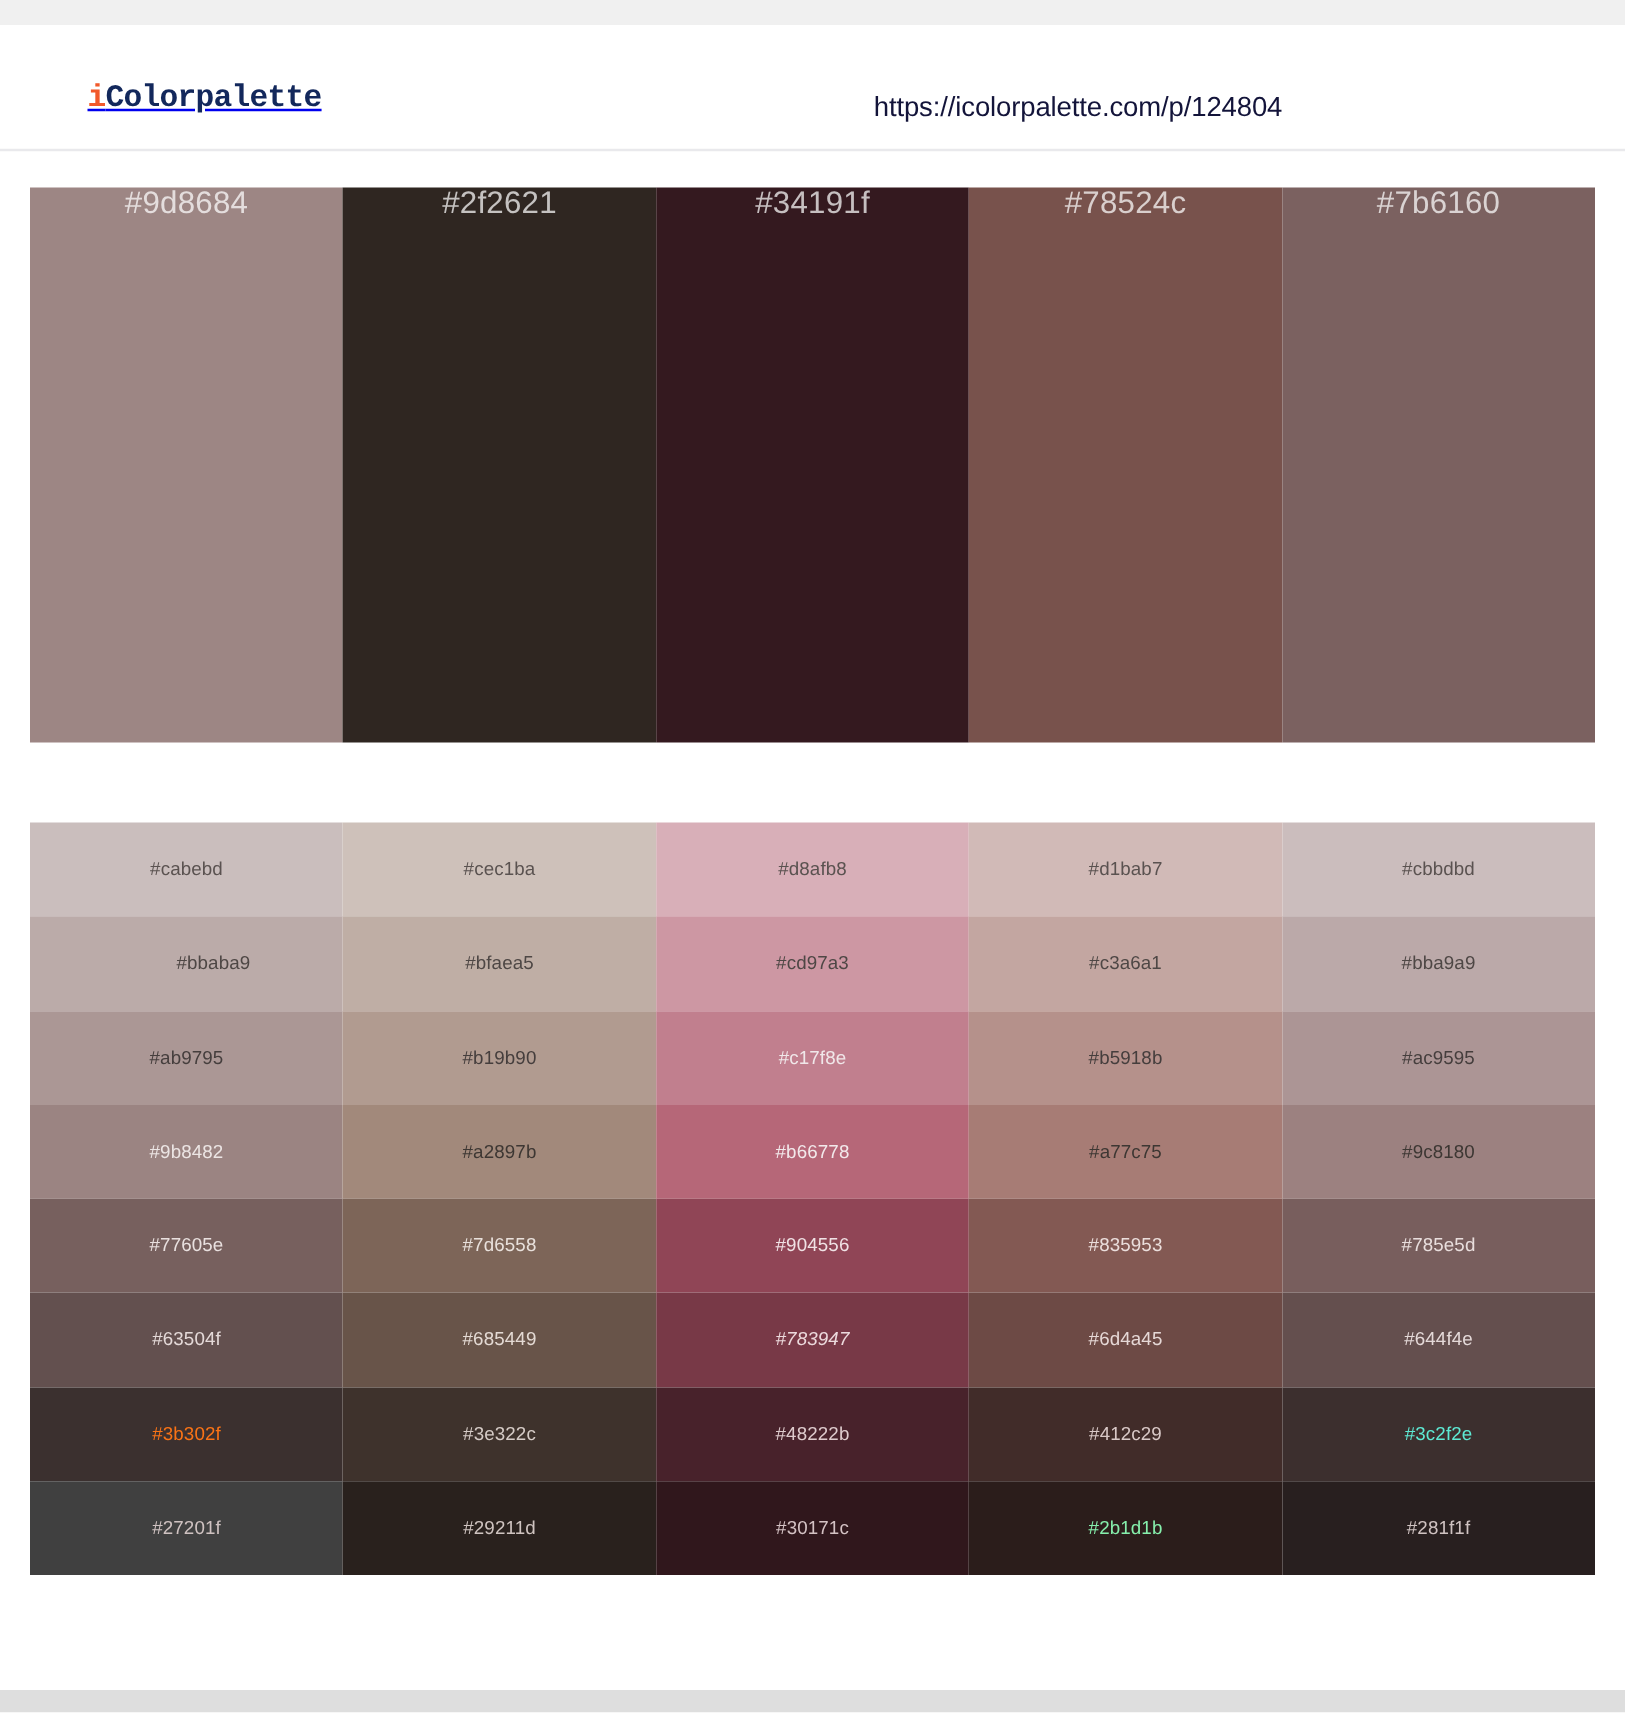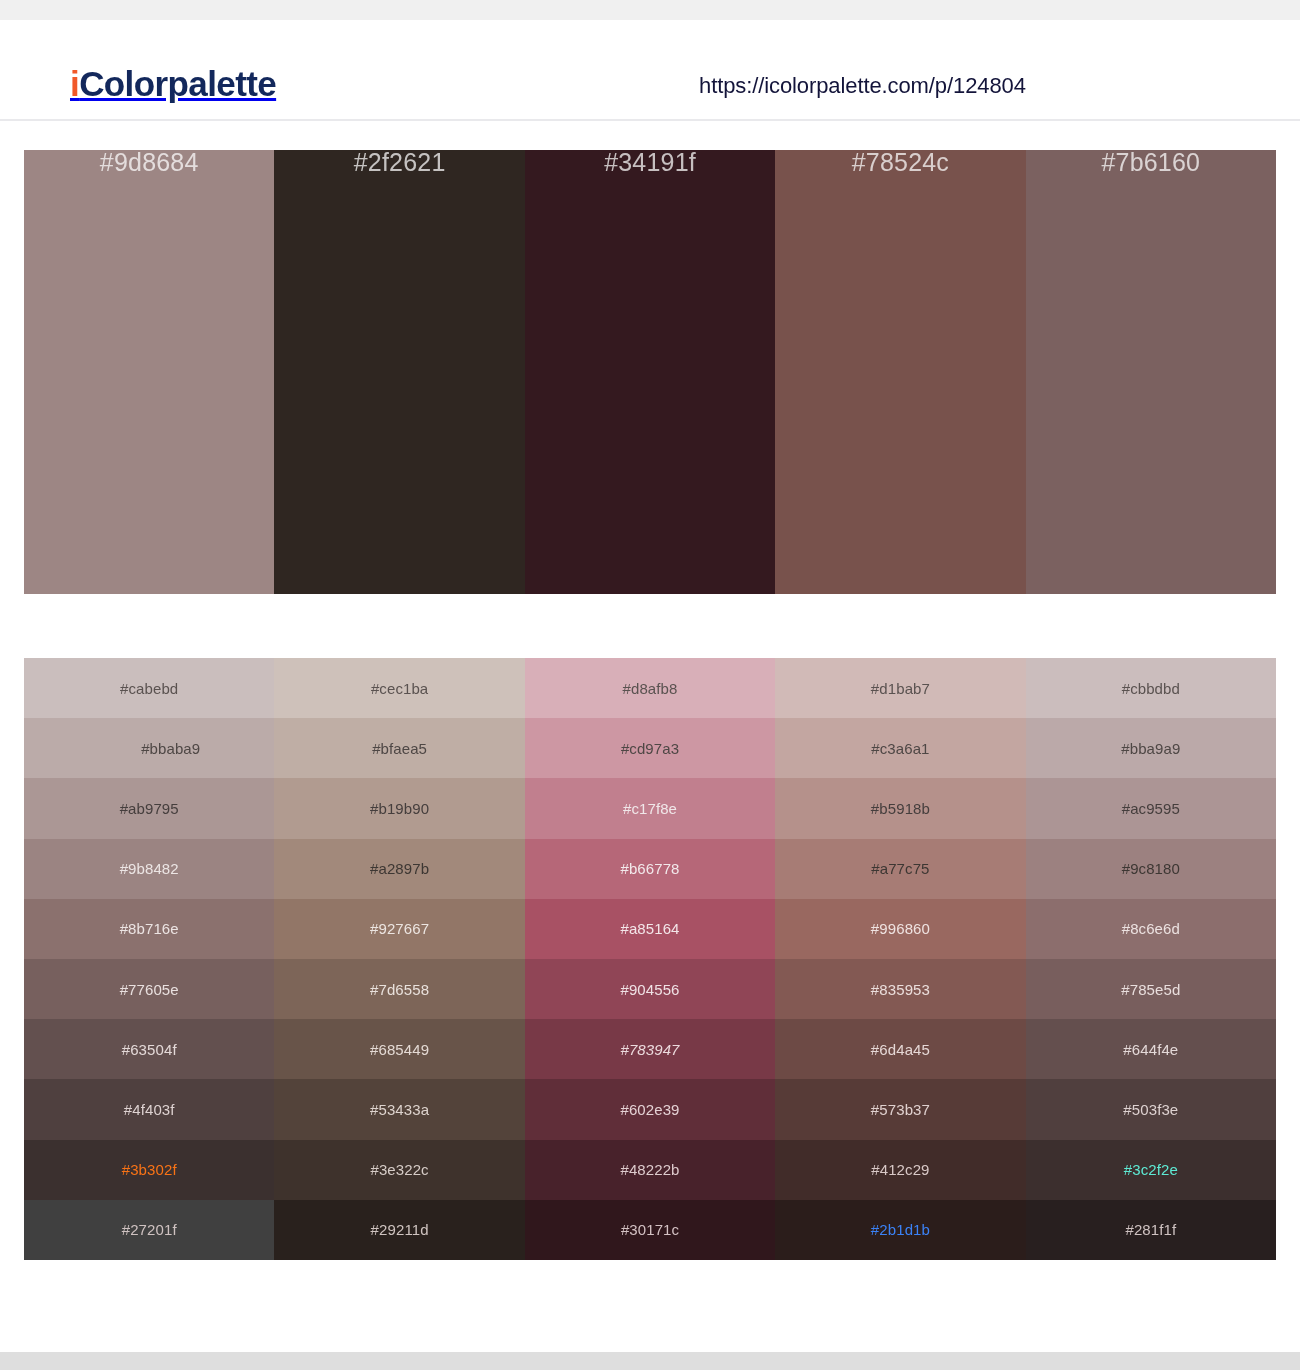--- a/index.html
+++ b/index.html
@@ -35,25 +35,26 @@
     width: 1300px;
     height: 101px;
     background: #ffffff;
     border-bottom: 2px solid #e9e9ec;
   }
 
   .logo {
     position: absolute;
     left: 70px;
     top: 46px;
-    font-size: 35px;
+    font-size: 25px;
     font-weight: bold;
     letter-spacing: -0.6px;
     white-space: nowrap;
     line-height: 1;
+    font-family: Liberation Mono, monospace;
   }
   .logo .logo-i { color: #f1592a; }
   .logo .logo-rest { color: #13285c; }
 
   .site-url {
     position: absolute;
     left: 699px;
     top: 55px;
     font-size: 22px;
     color: #13143a;
@@ -221,37 +222,20 @@
           <span class="hexlabel" style="color: rgb(242, 233, 235);">#b66778</span>
         </div>
         <div class="shade-cell" style="background: rgb(167, 124, 117);">
           <span class="hexlabel" style="color: rgb(61, 55, 51);">#a77c75</span>
         </div>
         <div class="shade-cell" style="background: rgb(156, 129, 128);">
           <span class="hexlabel" style="color: rgb(61, 55, 51);">#9c8180</span>
         </div>
       </div>
       <div class="shade-row">
-        <div class="shade-cell" style="background: rgb(139, 113, 110);">
-          <span class="hexlabel" style="color: rgb(236, 228, 227);">#8b716e</span>
-        </div>
-        <div class="shade-cell" style="background: rgb(146, 118, 103);">
-          <span class="hexlabel" style="color: rgb(236, 229, 225);">#927667</span>
-        </div>
-        <div class="shade-cell" style="background: rgb(168, 81, 100);">
-          <span class="hexlabel" style="color: rgb(243, 230, 233);">#a85164</span>
-        </div>
-        <div class="shade-cell" style="background: rgb(153, 104, 96);">
-          <span class="hexlabel" style="color: rgb(239, 227, 225);">#996860</span>
-        </div>
-        <div class="shade-cell" style="background: rgb(140, 110, 109);">
-          <span class="hexlabel" style="color: rgb(236, 226, 225);">#8c6e6d</span>
-        </div>
-      </div>
-      <div class="shade-row">
         <div class="shade-cell" style="background: rgb(119, 96, 94);">
           <span class="hexlabel" style="color: rgb(233, 224, 223);">#77605e</span>
         </div>
         <div class="shade-cell" style="background: rgb(125, 101, 88);">
           <span class="hexlabel" style="color: rgb(233, 225, 220);">#7d6558</span>
         </div>
         <div class="shade-cell" style="background: rgb(144, 69, 86);">
           <span class="hexlabel" style="color: rgb(240, 226, 229);">#904556</span>
         </div>
         <div class="shade-cell" style="background: rgb(131, 89, 83);">
@@ -272,37 +256,20 @@
           <span class="hexlabel" style="color: rgb(236, 218, 221);">#783947</span>
         </div>
         <div class="shade-cell" style="background: rgb(109, 74, 69);">
           <span class="hexlabel" style="color: rgb(230, 216, 214);">#6d4a45</span>
         </div>
         <div class="shade-cell" style="background: rgb(100, 79, 78);">
           <span class="hexlabel" style="color: rgb(228, 217, 216);">#644f4e</span>
         </div>
       </div>
       <div class="shade-row">
-        <div class="shade-cell" style="background: rgb(79, 64, 63);">
-          <span class="hexlabel" style="color: rgb(222, 210, 209);">#4f403f</span>
-        </div>
-        <div class="shade-cell" style="background: rgb(83, 67, 58);">
-          <span class="hexlabel" style="color: rgb(222, 212, 206);">#53433a</span>
-        </div>
-        <div class="shade-cell" style="background: rgb(96, 46, 57);">
-          <span class="hexlabel" style="color: rgb(229, 210, 213);">#602e39</span>
-        </div>
-        <div class="shade-cell" style="background: rgb(87, 59, 55);">
-          <span class="hexlabel" style="color: rgb(224, 209, 207);">#573b37</span>
-        </div>
-        <div class="shade-cell" style="background: rgb(80, 63, 62);">
-          <span class="hexlabel" style="color: rgb(222, 210, 209);">#503f3e</span>
-        </div>
-      </div>
-      <div class="shade-row">
         <div class="shade-cell" style="background: rgb(59, 48, 47);">
           <span class="hexlabel" style="color: #f97316;">#3b302f</span>
         </div>
         <div class="shade-cell" style="background: rgb(62, 50, 44);">
           <span class="hexlabel" style="color: rgb(214, 204, 199);">#3e322c</span>
         </div>
         <div class="shade-cell" style="background: rgb(72, 34, 43);">
           <span class="hexlabel" style="color: rgb(222, 203, 205);">#48222b</span>
         </div>
         <div class="shade-cell" style="background: rgb(65, 44, 41);">
@@ -316,21 +283,21 @@
         <div class="shade-cell" style="background: #404040;">
           <span class="hexlabel" style="color: rgb(207, 194, 193);">#27201f</span>
         </div>
         <div class="shade-cell" style="background: rgb(41, 33, 29);">
           <span class="hexlabel" style="color: rgb(207, 196, 192);">#29211d</span>
         </div>
         <div class="shade-cell" style="background: rgb(48, 23, 28);">
           <span class="hexlabel" style="color: rgb(212, 194, 196);">#30171c</span>
         </div>
         <div class="shade-cell" style="background: rgb(43, 29, 27);">
-          <span class="hexlabel" style="color: #3b82f6;">#2b1d1b</span>
+          <span class="hexlabel" style="color: #86efac;">#2b1d1b</span>
         </div>
         <div class="shade-cell" style="background: rgb(40, 31, 31);">
           <span class="hexlabel" style="color: rgb(207, 194, 193);">#281f1f</span>
         </div>
       </div>
     </div>
 
   <div class="bottom-strip"></div>
 
 </div>

